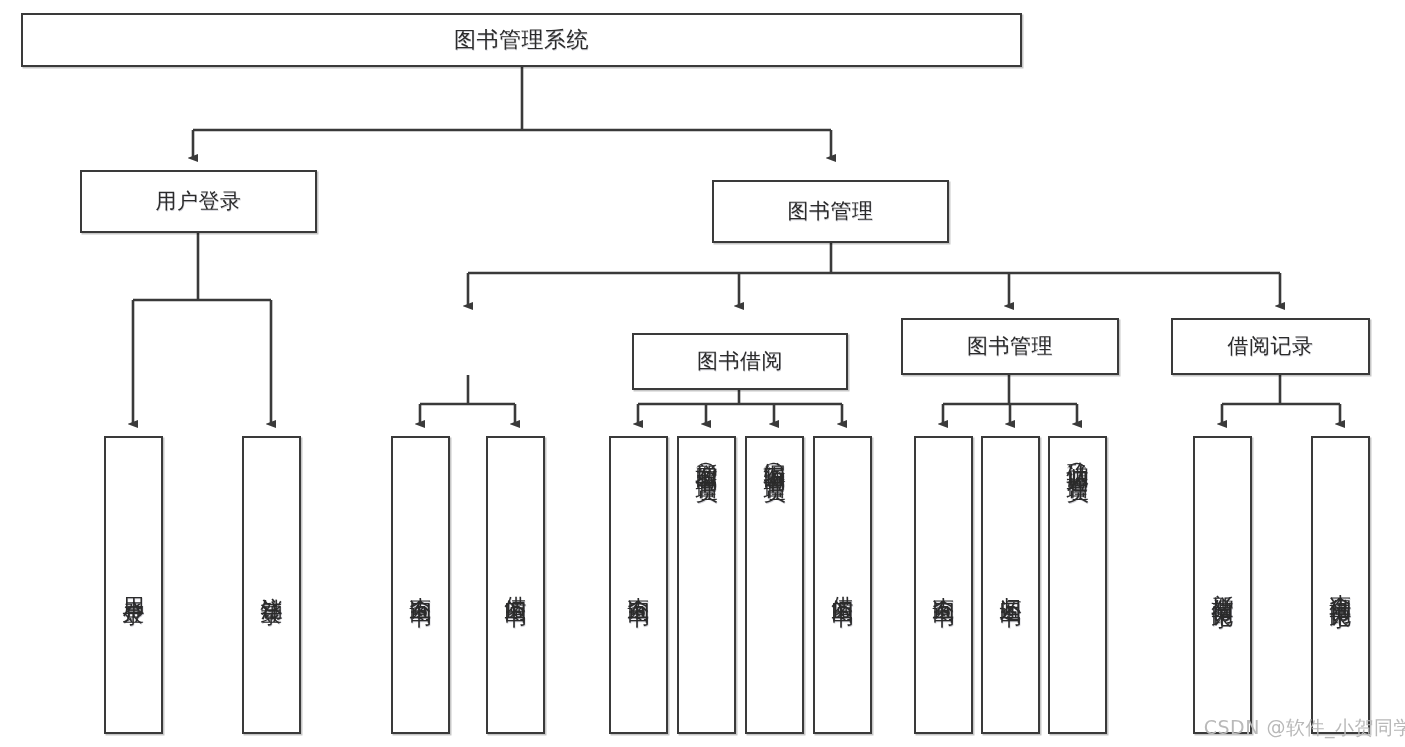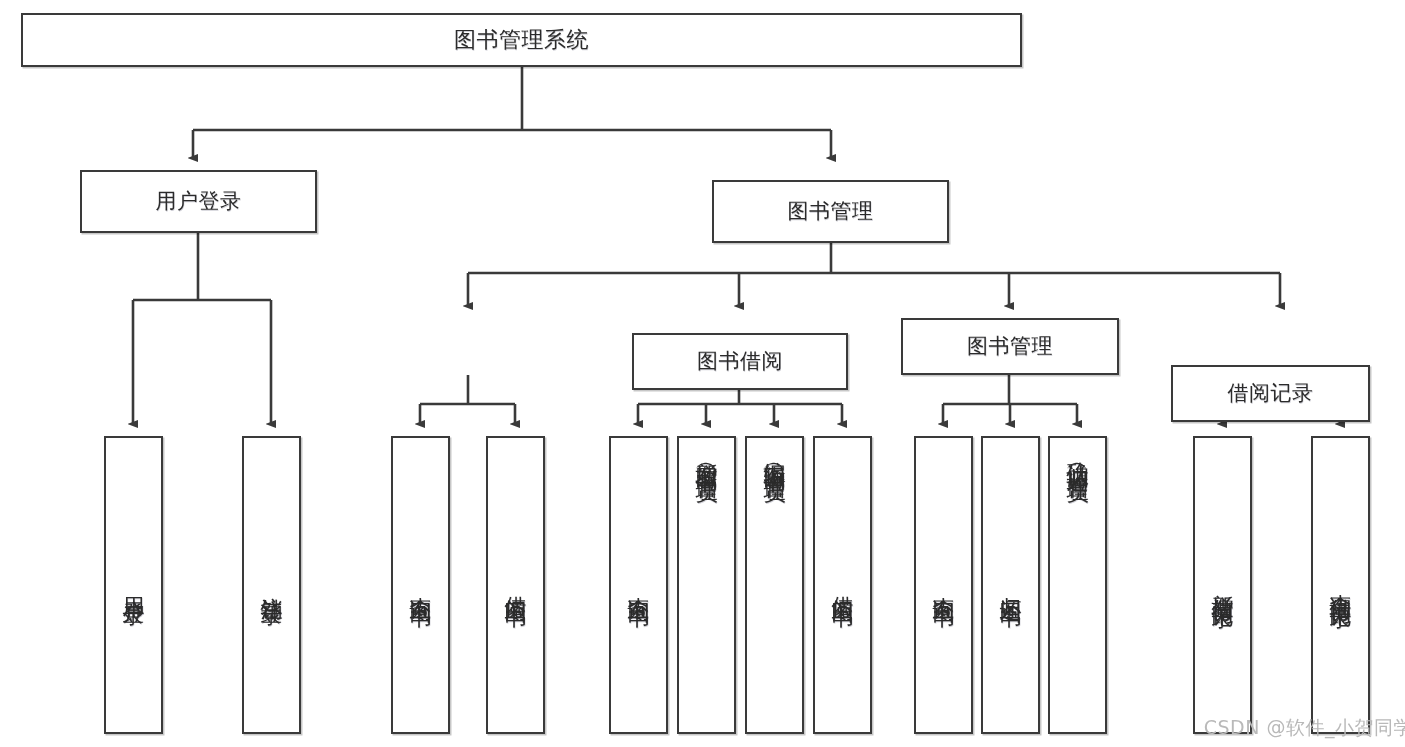--- a/index.html
+++ b/index.html
@@ -142,21 +142,21 @@
   <div class="node-box level2" style="left:712px; top:180px; width:237px; height:63px;align-items:center;">
     <span class="node-label">图书管理</span>
   </div>
 
   <div class="node-box level2" style="left:632px; top:333px; width:216px; height:57px;">
     <span class="node-label">图书借阅</span>
   </div>
   <div class="node-box level2" style="left:901px; top:318px; width:218px; height:57px;">
     <span class="node-label">图书管理</span>
   </div>
-  <div class="node-box level2" style="left:1171px; top:318px; width:199px; height:57px;margin-top:47px;">
+  <div class="node-box level2" style="left:1171px; top:318px; width:199px; height:57px;">
     <span class="node-label">借阅记录</span>
   </div>
 
   <div class="node-box leaf" style="left:104px; top:436px; width:59px; height:298px;">
     <span class="leaf-inner">
       <span class="node-label">用户登录</span>
     </span>
   </div>
   <div class="node-box leaf" style="left:242px; top:436px; width:59px; height:298px;">
     <span class="leaf-inner">

